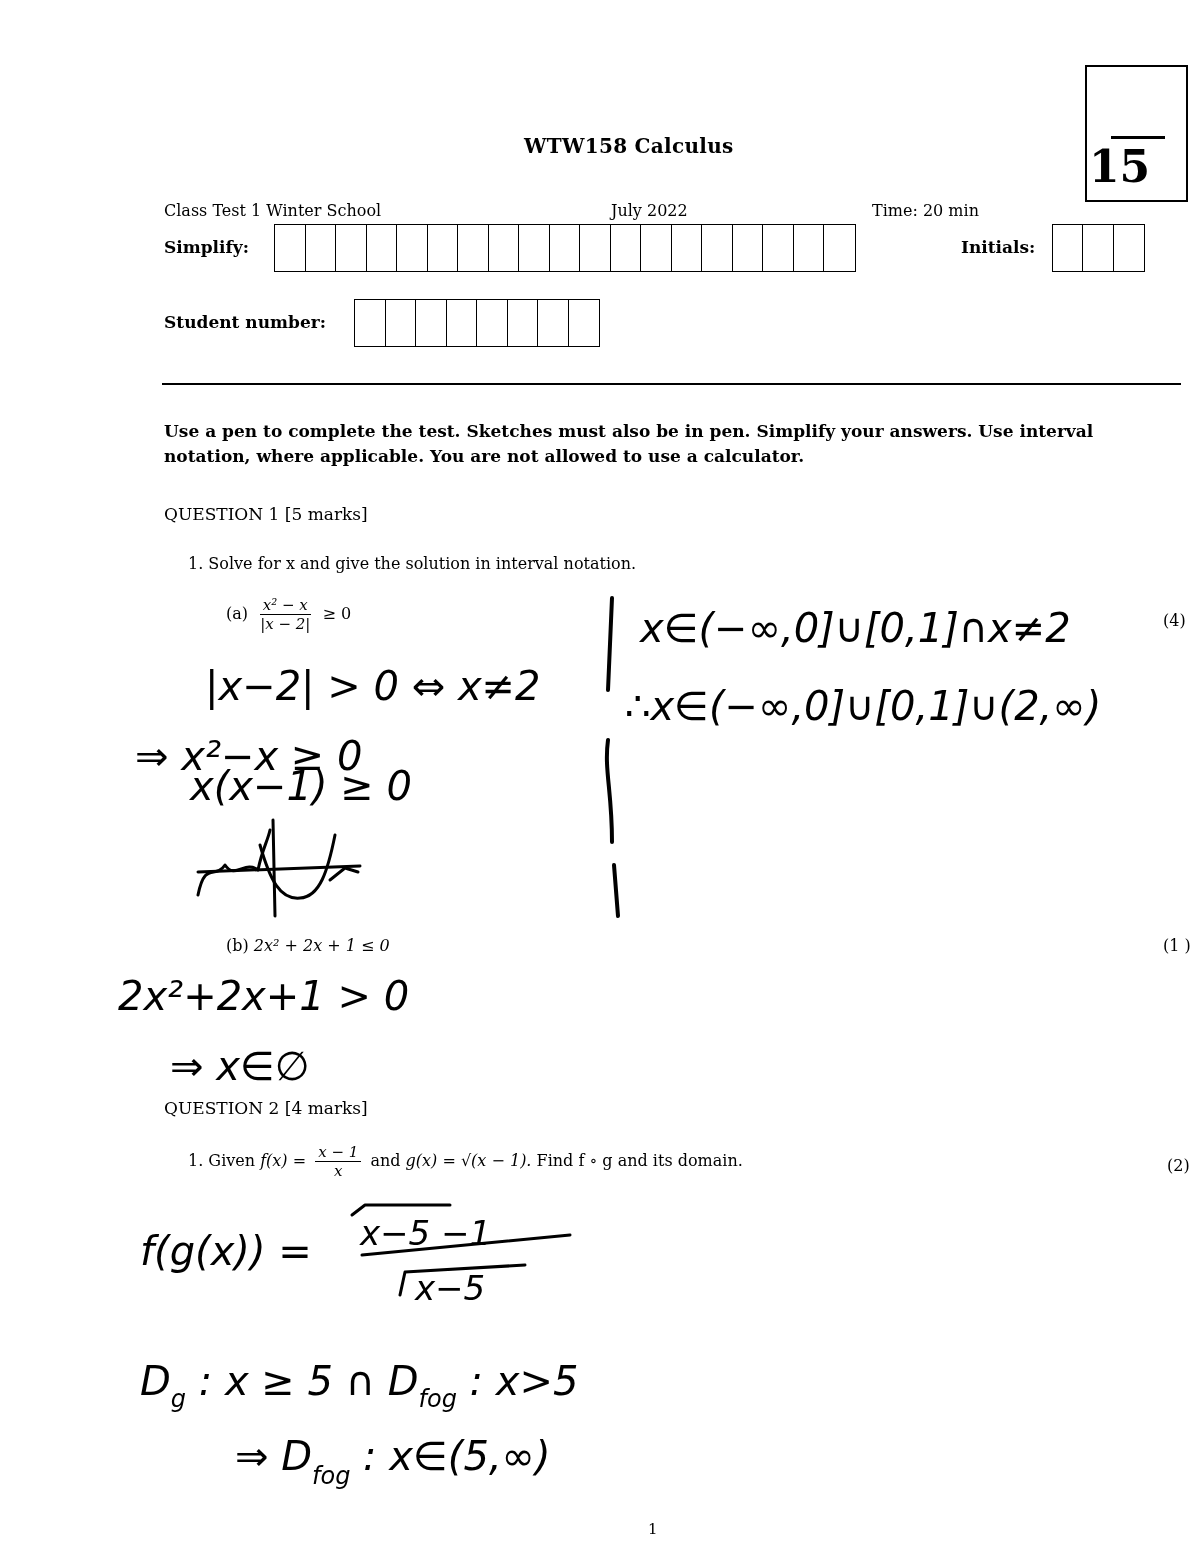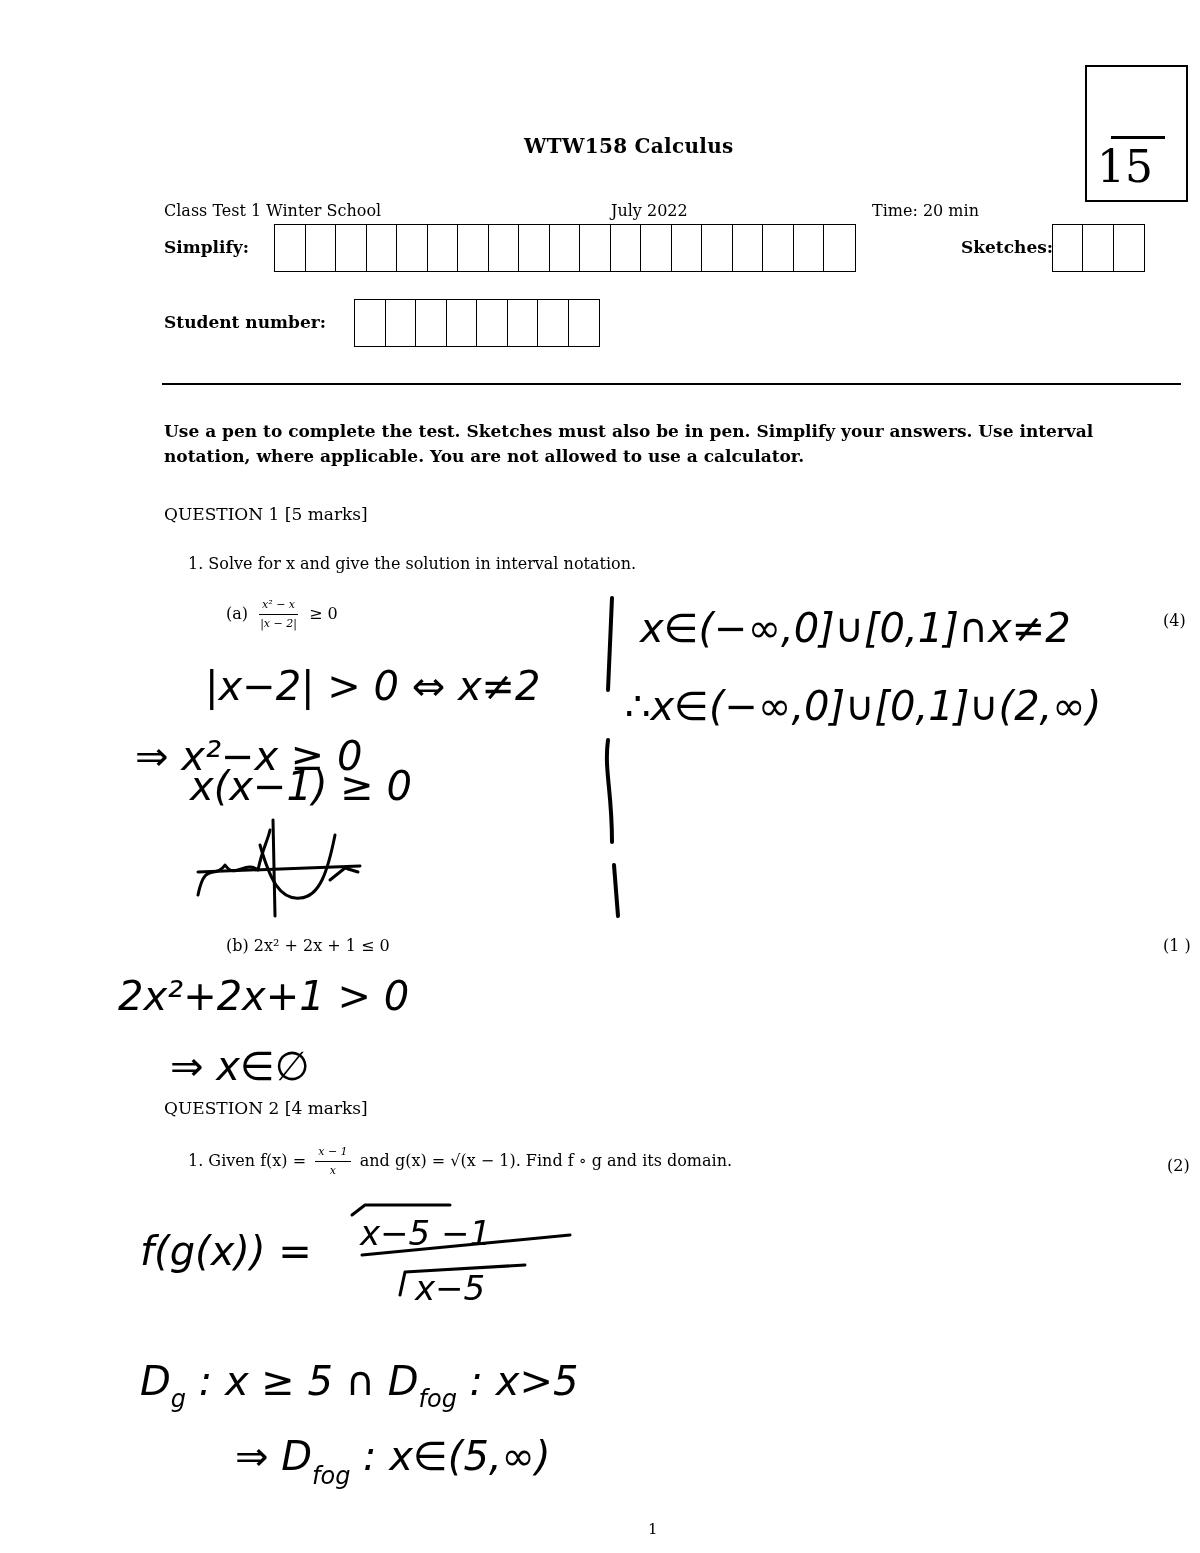--- a/index.html
+++ b/index.html
@@ -5,33 +5,33 @@
     html, body { margin: 0; padding: 0; background: #ffffff; }
     body { width: 1200px; height: 1553px; position: relative; overflow: hidden;
            font-family: "DejaVu Serif", serif; color: #000; }
     .abs { position: absolute; }
     .serif { font-family: "DejaVu Serif", serif; }
     .title { font-size: 20px; font-weight: bold; left: 524px; top: 134px; letter-spacing: 0.3px; }
     .meta { font-size: 16px; font-weight: normal; top: 201px; }
     .label { font-size: 17px; font-weight: bold; }
     .score-box { left: 1085px; top: 65px; width: 103px; height: 137px; border: 2.5px solid #000; box-sizing: border-box; }
     .score-bar { position: absolute; left: 24px; top: 69px; width: 54px; height: 3px; background: #000; }
-    .score-num { position: absolute; left: 10px; top: 76px; font-size: 44px; line-height: 48px; }
+    .score-num { position: absolute; left: 2px; top: 76px; font-size: 44px; line-height: 48px; font-weight: bold; }
     .boxrow { display: flex; height: 48px; border: 1.5px solid #000; box-sizing: border-box; }
     .boxrow .cell { width: 30.6px; height: 100%; border-right: 1.2px solid #000; box-sizing: border-box; }
     .boxrow .cell:last-child { border-right: none; }
     .rule { left: 162px; top: 383px; width: 1019px; height: 1.5px; background: #000; }
     .instr { left: 164px; top: 419px; width: 1000px; font-size: 17px; font-weight: bold; line-height: 25px; }
     .qhead { font-size: 17px; font-weight: normal; left: 164px; }
     .qtext { font-size: 16px; }
     .marks { font-size: 16px; }
-    .frac { display: inline-flex; flex-direction: column; align-items: center; vertical-align: middle; margin: 0 4px; font-style: italic; font-size: 11px; line-height: 18px; }
+    .frac { display: inline-flex; flex-direction: column; align-items: center; vertical-align: middle; margin: 0 4px; font-style: italic; font-size: 15px; line-height: 18px; }
     .frac .num { border-bottom: 1px solid #000; padding: 0 3px; }
     .frac .den { padding: 0 3px; }
-    .it { }
+    .it { font-style: italic; }
     .hand { position: absolute; left: 0; top: 0; }
     .pageno { left: 648px; top: 1520px; font-size: 15px; }
   </style>
 </head>
 <body>
 
 <div class="abs score-box">
   <div class="score-bar"></div>
   <div class="score-num serif">15</div>
 </div>
@@ -58,21 +58,21 @@
     <div class="cell" style="width: 5.26316%;"></div>
     <div class="cell" style="width: 5.26316%;"></div>
     <div class="cell" style="width: 5.26316%;"></div>
     <div class="cell" style="width: 5.26316%;"></div>
     <div class="cell" style="width: 5.26316%;"></div>
     <div class="cell" style="width: 5.26316%;"></div>
     <div class="cell" style="width: 5.26316%;"></div>
     <div class="cell" style="width: 5.26316%;"></div>
   </div>
 
-<div class="abs label" style="left:961px; top:237px;">Sketches:</div>
+<div class="abs label" style="left:961px; top:237px;">Initials:</div>
 <div class="abs boxrow" style="left:1052px; top:224px; width:93px;" id="initials-row">
     <div class="cell" style="width: 33.3333%;"></div>
     <div class="cell" style="width: 33.3333%;"></div>
     <div class="cell" style="width: 33.3333%;"></div>
   </div>
 
 <div class="abs label" style="left:164px; top:312px;">Student number:</div>
 <div class="abs boxrow" style="left:354px; top:299px; width:246px;" id="studentno-row">
     <div class="cell" style="width: 12.5%;"></div>
     <div class="cell" style="width: 12.5%;"></div>

